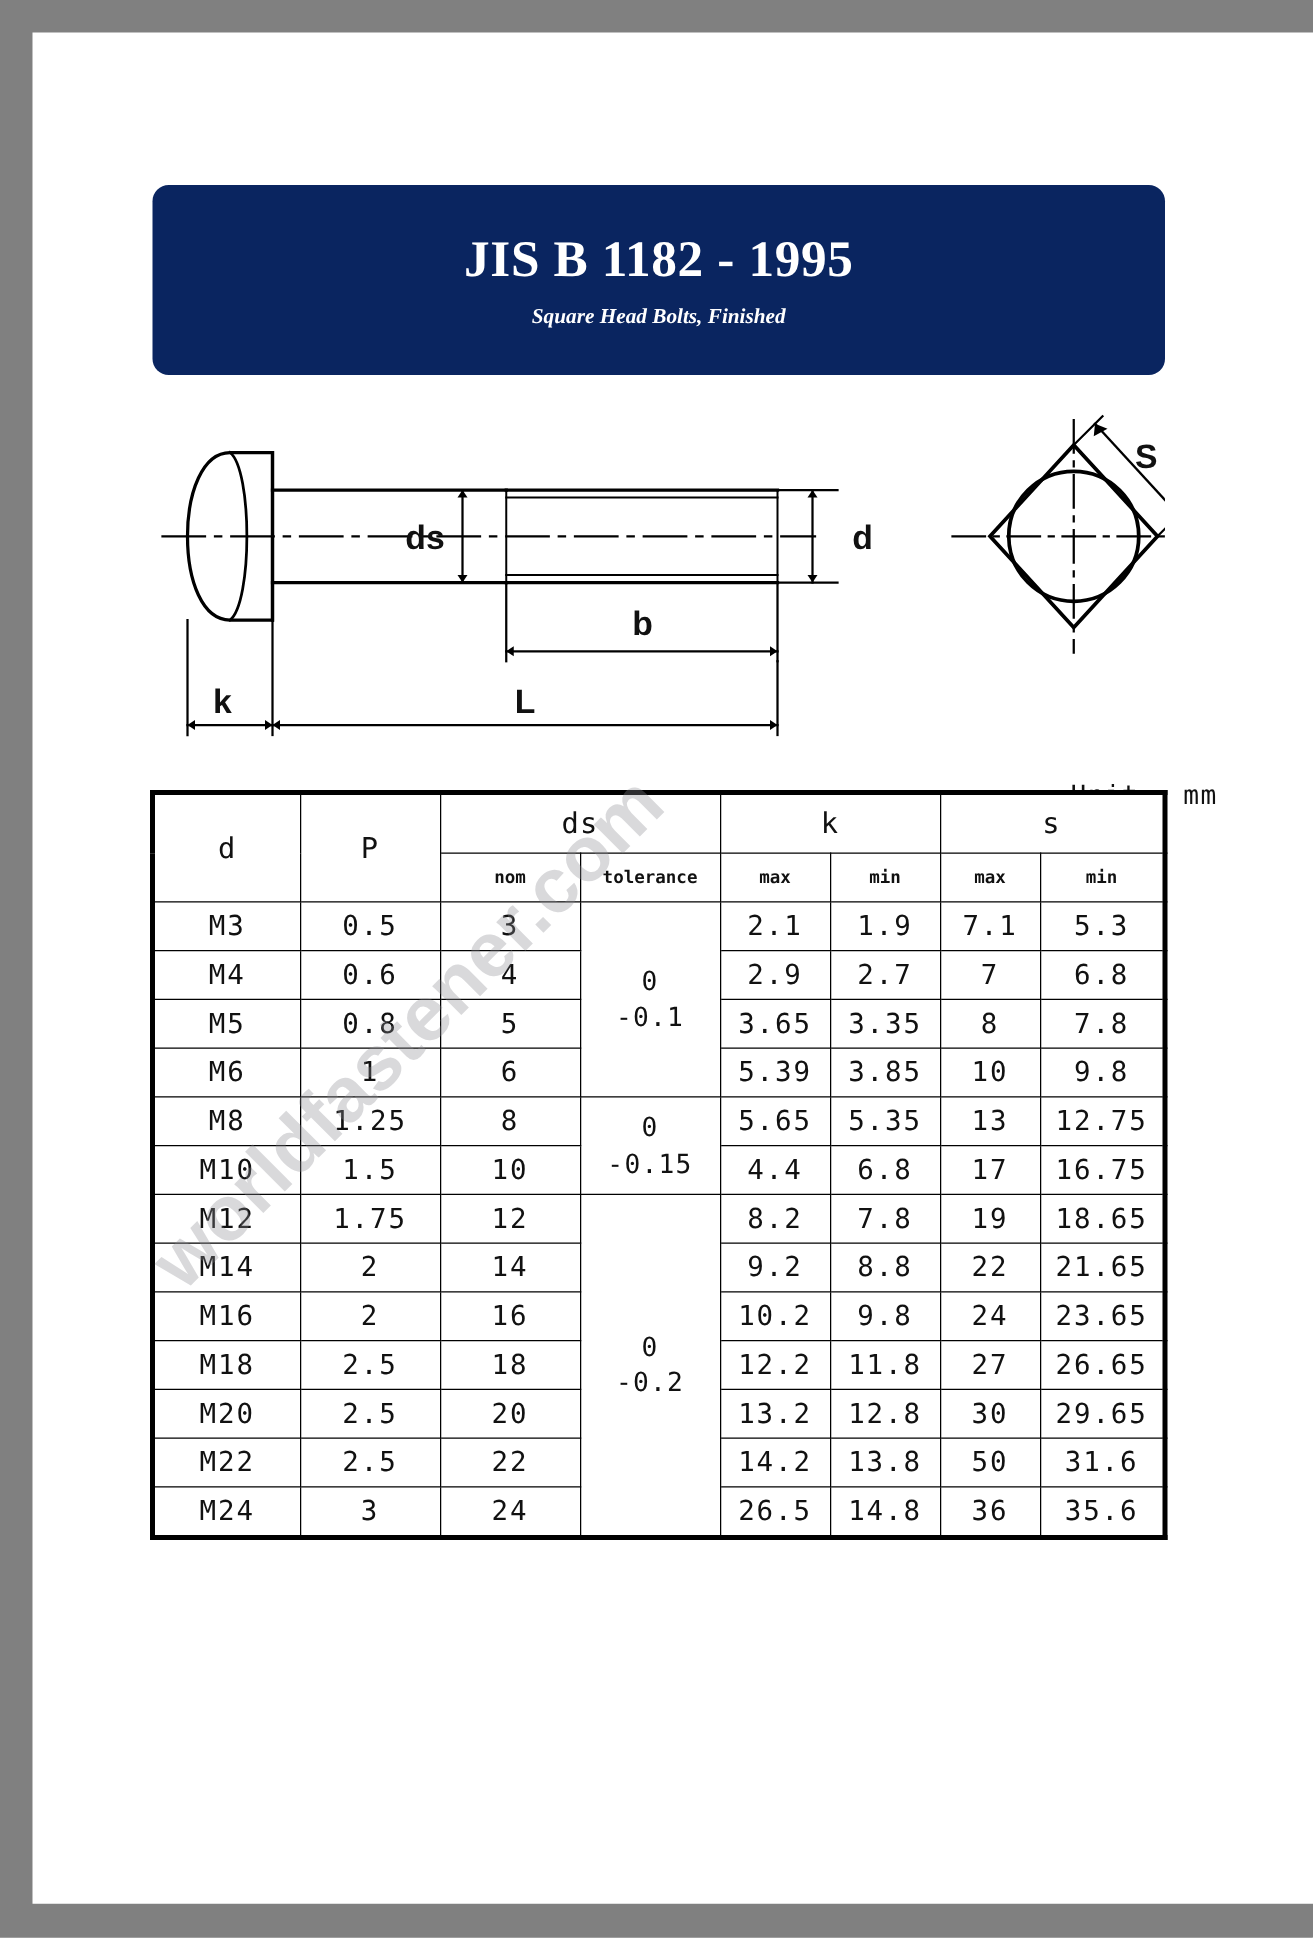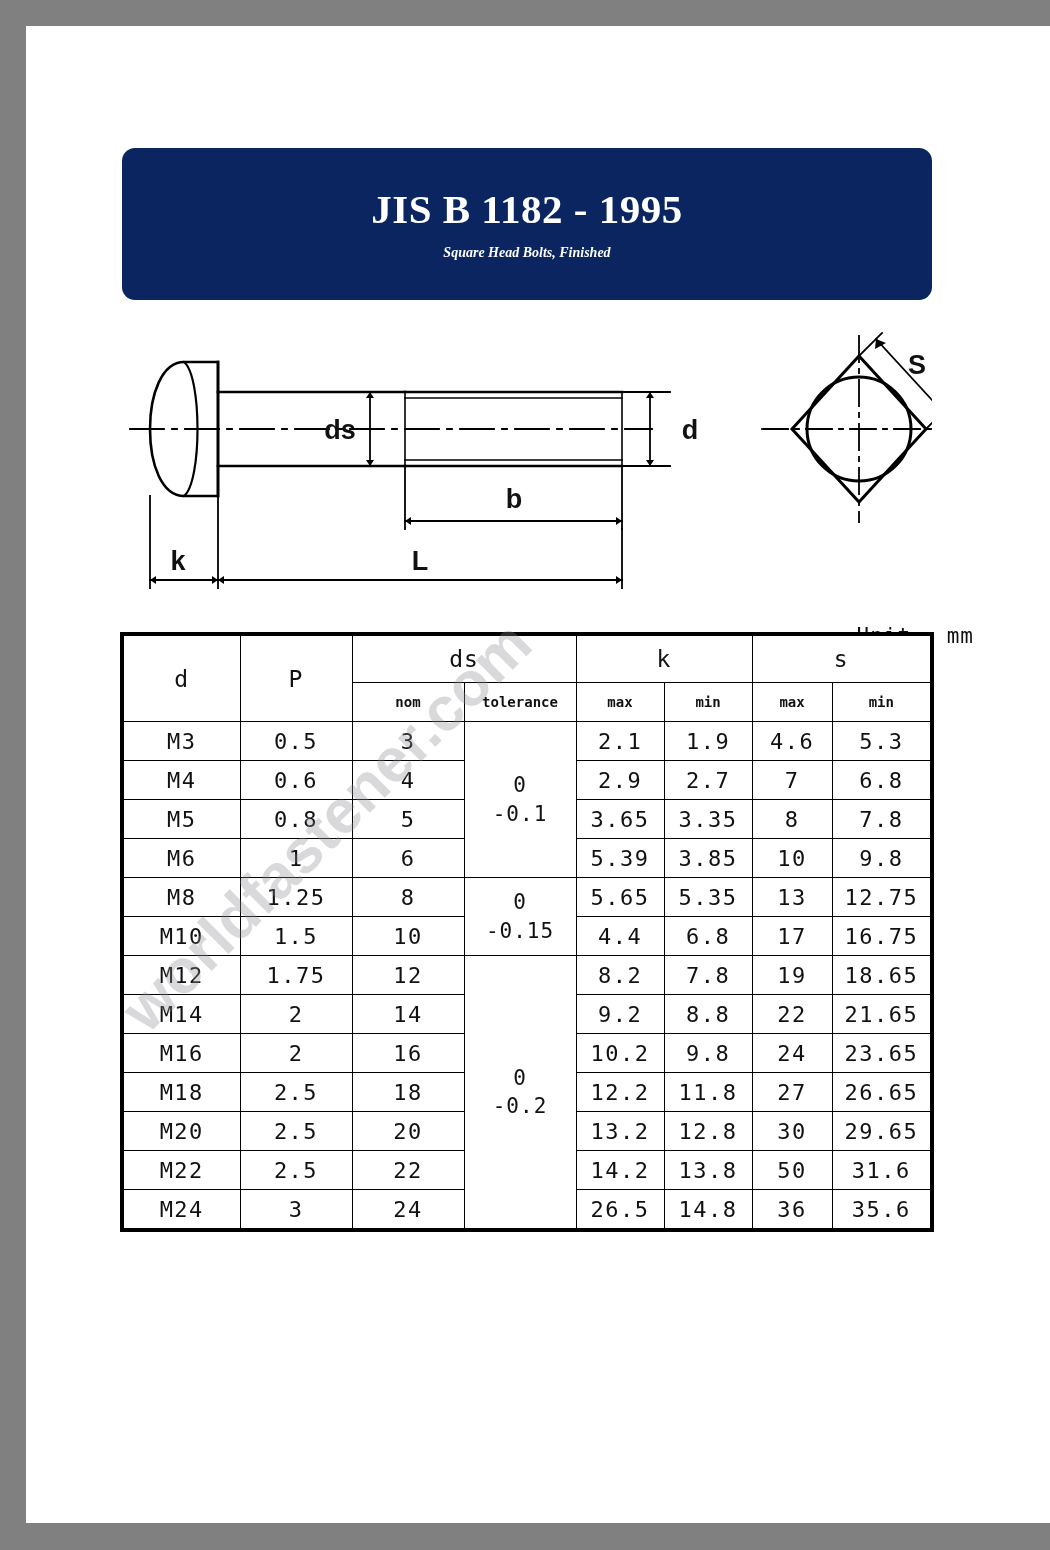--- a/index.html
+++ b/index.html
@@ -45,21 +45,21 @@
     font-size: 41px;
     letter-spacing: 0.5px;
     line-height: 1.1;
     margin-bottom: 12px;
     white-space: nowrap;
   }
   .banner-sub {
     font-family: "Liberation Serif", serif;
     font-weight: bold;
     font-style: italic;
-    font-size: 14px;
+    font-size: 17px;
     white-space: nowrap;
   }
 
   
   .drawing {
     position: absolute;
     left: 96px;
     top: 290px;
     width: 810px;
     height: 300px;
@@ -292,21 +292,21 @@
           <tr>
             <td>M3</td>
             <td>0.5</td>
             <td>3</td>
             <td class="tol" rowspan="4">
               <div>0</div>
               <div>-0.1</div>
             </td>
             <td>2.1</td>
             <td>1.9</td>
-            <td>4.6</td>
+            <td>7.1</td>
             <td>5.3</td>
           </tr>
           <tr>
             <td>M4</td>
             <td>0.6</td>
             <td>4</td>
             <td>2.9</td>
             <td>2.7</td>
             <td>7</td>
             <td>6.8</td>

